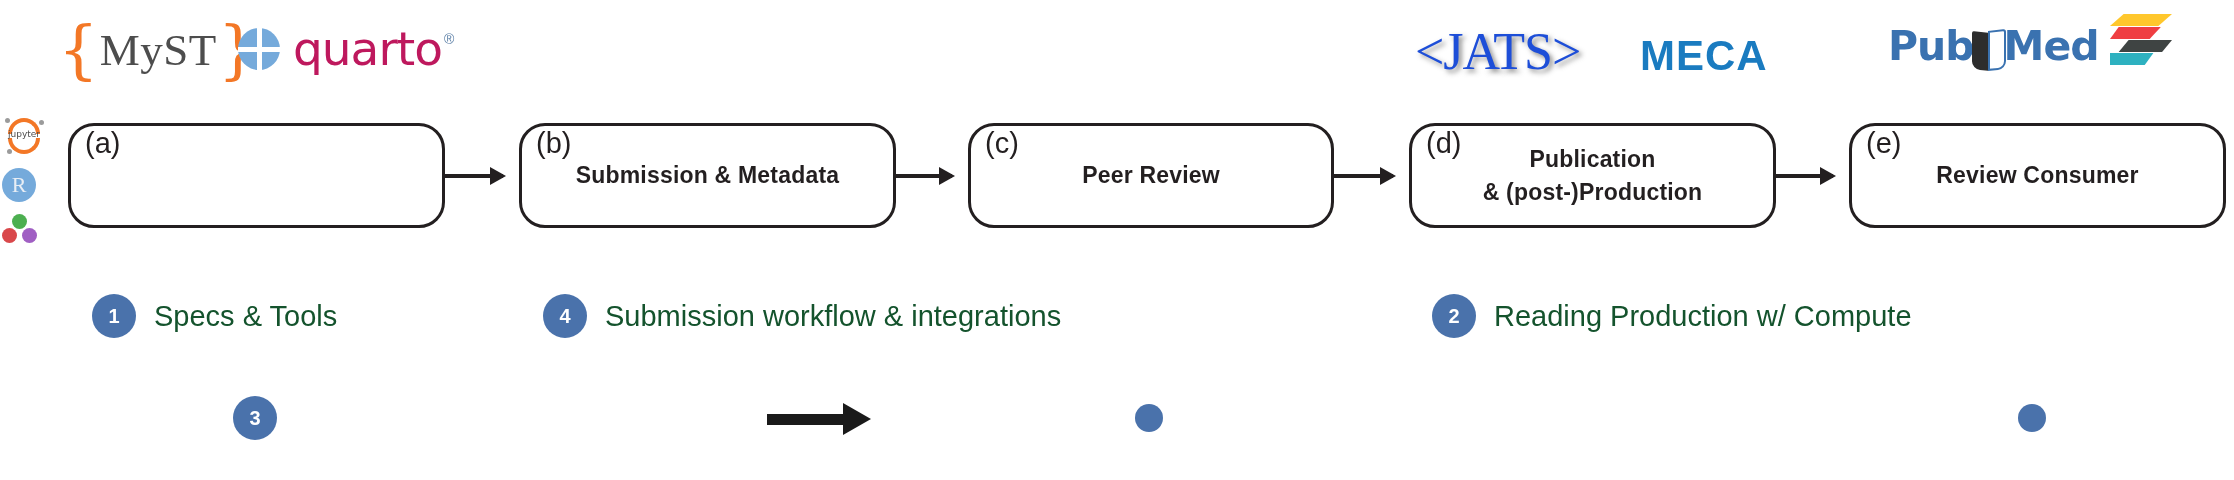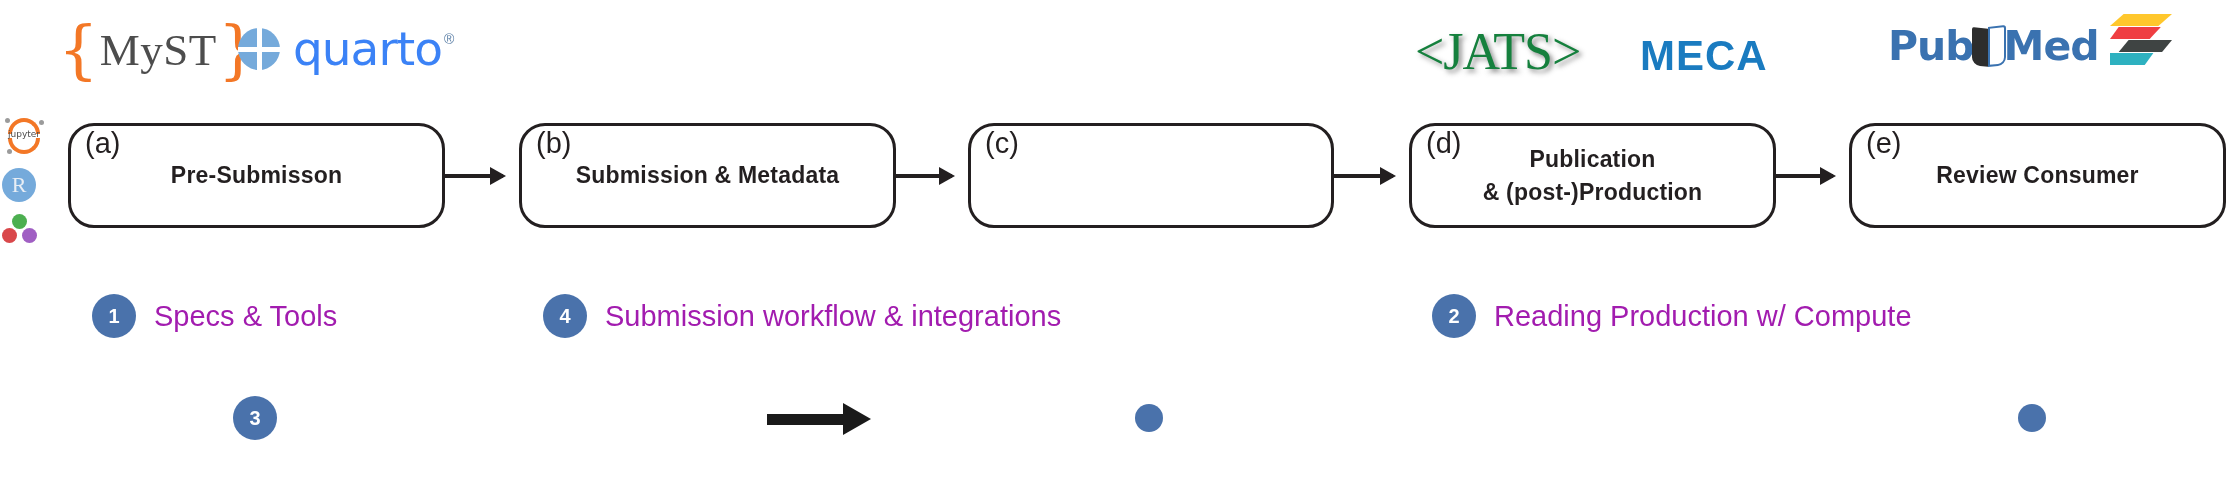--- a/index.html
+++ b/index.html
@@ -89,21 +89,21 @@
     font-size: 20px;
     font-weight: bold;
     display: flex;
     align-items: center;
     justify-content: center;
     flex: 0 0 auto;
   }
   .legend-text {
     margin-left: 18px;
     font-size: 29px;
-    color: #a21caf;
+    color: #14532d;
     white-space: nowrap;
     font-weight: 400;
   }
   .plain-dot {
     position: absolute;
     width: 28px;
     height: 28px;
     border-radius: 50%;
     background: #4a72ab;
   }
@@ -158,56 +158,56 @@
   }
   .quarto .mark::before,
   .quarto .mark::after {
     content: "";
     position: absolute;
     background: #ffffff;
   }
   .quarto .mark::before { left: 19px; top: 0; width: 5px; height: 42px; }
   .quarto .mark::after  { top: 19px; left: 0; height: 5px; width: 42px; }
   .quarto .word {
-    color: #3b82f6;
+    color: #be185d;
     font-size: 47px;
     font-family: "DejaVu Sans", sans-serif;
     line-height: 1;
     letter-spacing: -1px;
   }
   .quarto .reg {
     color: #5b7fa6;
     font-size: 14px;
     align-self: flex-start;
     margin-top: 6px;
     margin-left: 2px;
   }
 
   
   .jats {
     font-family: "Liberation Serif", serif;
     font-size: 52px;
-    color: #15803d;
+    color: #1d4ed8;
     letter-spacing: -1px;
     text-shadow: 3px 3px 5px rgba(120,120,120,0.85);
     white-space: nowrap;
   }
 
   
   .meca {
     font-family: "Liberation Sans", sans-serif;
     font-size: 42px;
     color: #1a7bc0;
     letter-spacing: 1px;
     font-weight: 700;
     white-space: nowrap;
   }
 
   
-  .pubmed { display: flex; align-items: center; white-space: nowrap; }
+  .pubmed { display: flex; align-items: flex-end; white-space: nowrap; }
   .pubmed .pm-text {
     font-family: "DejaVu Sans", sans-serif;
     font-weight: bold;
     font-size: 41px;
     color: #3a72b0;
     letter-spacing: -1px;
   }
   .pubmed .book {
     position: relative;
     width: 34px; height: 40px;
@@ -361,34 +361,34 @@
     <div class="side-icon rlogo">R</div>
     <div class="side-icon julia">
       <i class="g"></i>
         <i class="r"></i>
         <i class="p"></i>
     </div>
   </div>
 
   <div class="flow-box" style="left:68px; width:377px;">
     <span class="box-tag">(a)</span>
-    <div class="box-title">
-      <span>Pre-Submisson</span>
-    </div>
   </div>
 
   <div class="flow-box" style="left:519px; width:377px;">
     <span class="box-tag">(b)</span>
     <div class="box-title">
       <span>Submission &amp; Metadata</span>
     </div>
   </div>
 
   <div class="flow-box" style="left:968px; width:366px;">
     <span class="box-tag">(c)</span>
+    <div class="box-title">
+      <span>Peer Review</span>
+    </div>
   </div>
 
   <div class="flow-box" style="left:1409px; width:367px;">
     <span class="box-tag">(d)</span>
     <div class="box-title">
       <span>Publication</span>
       <span class="l2">&amp; (post-)Production</span>
     </div>
   </div>
 

